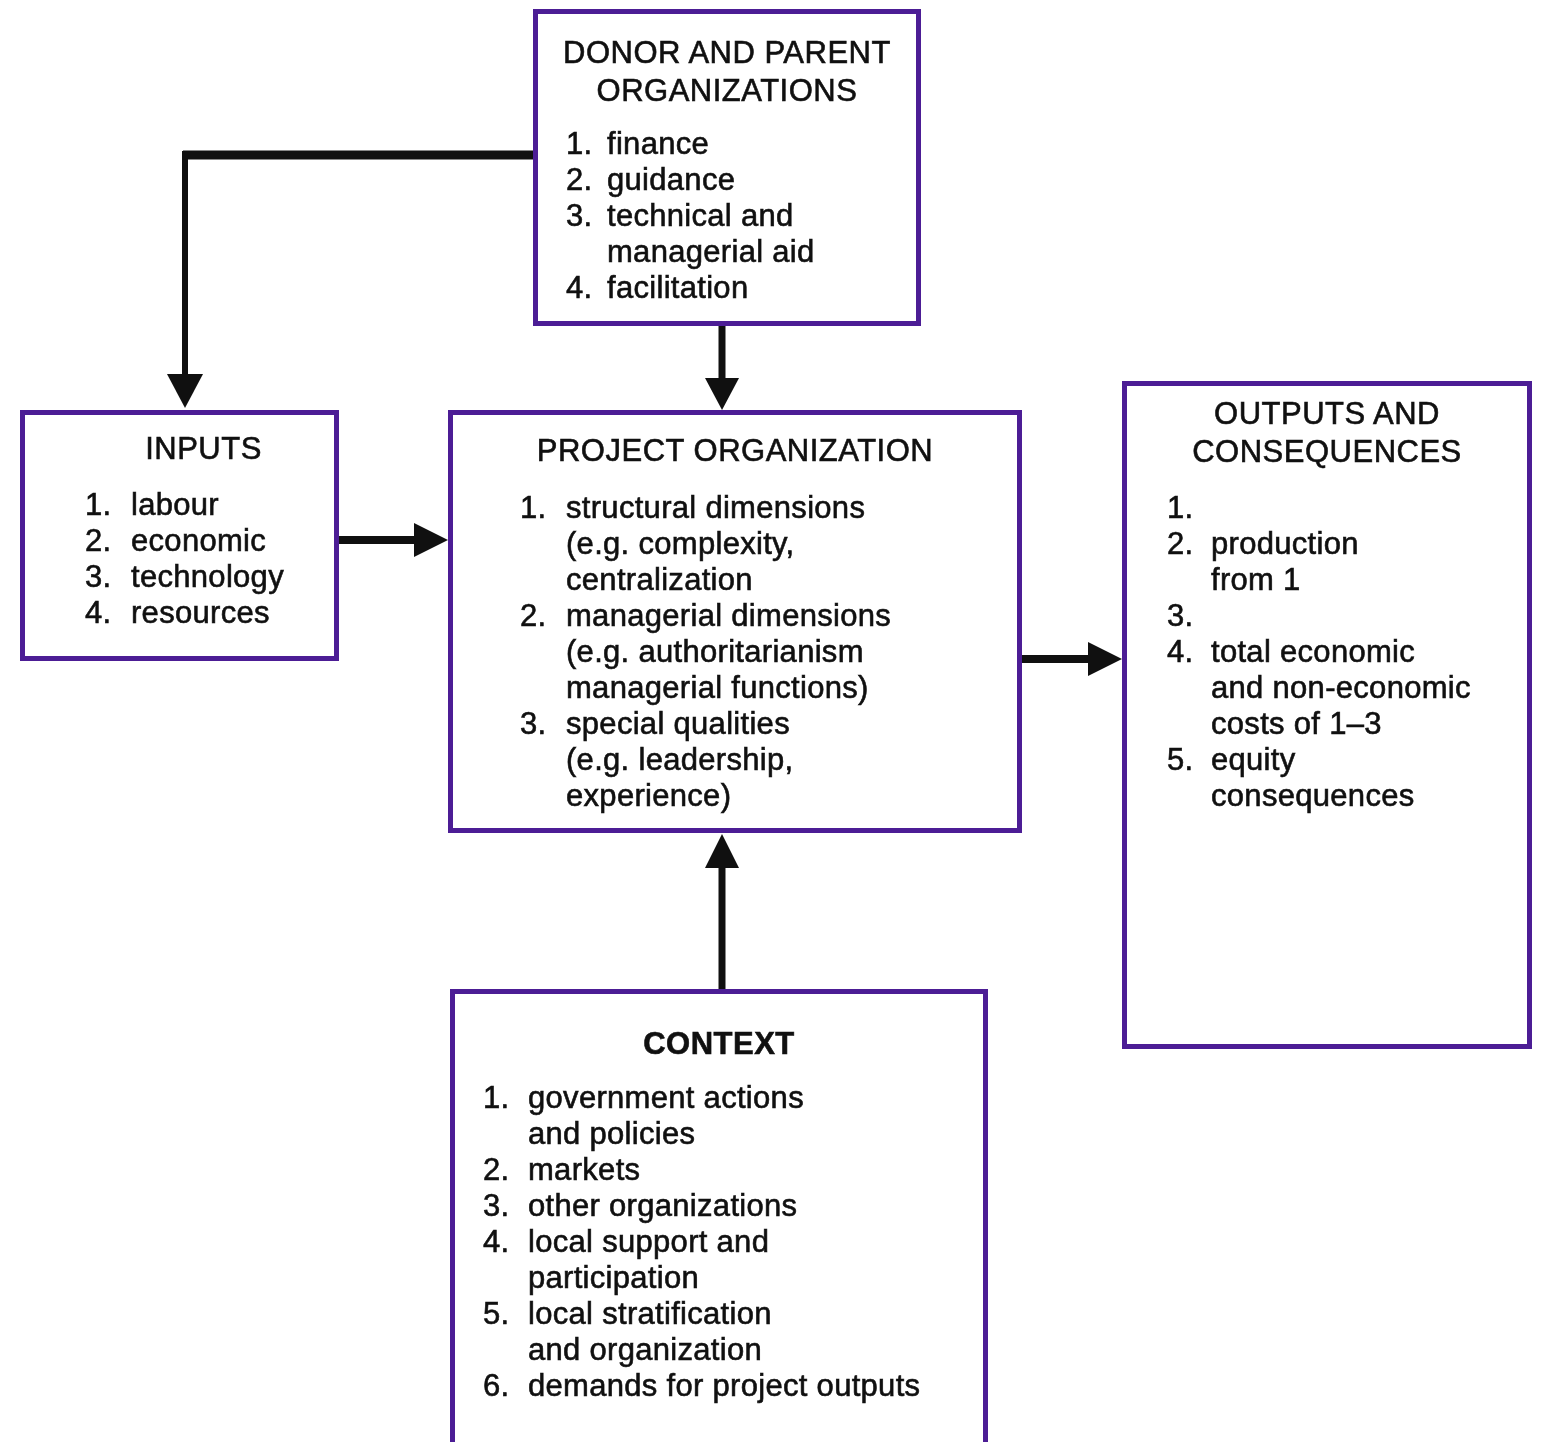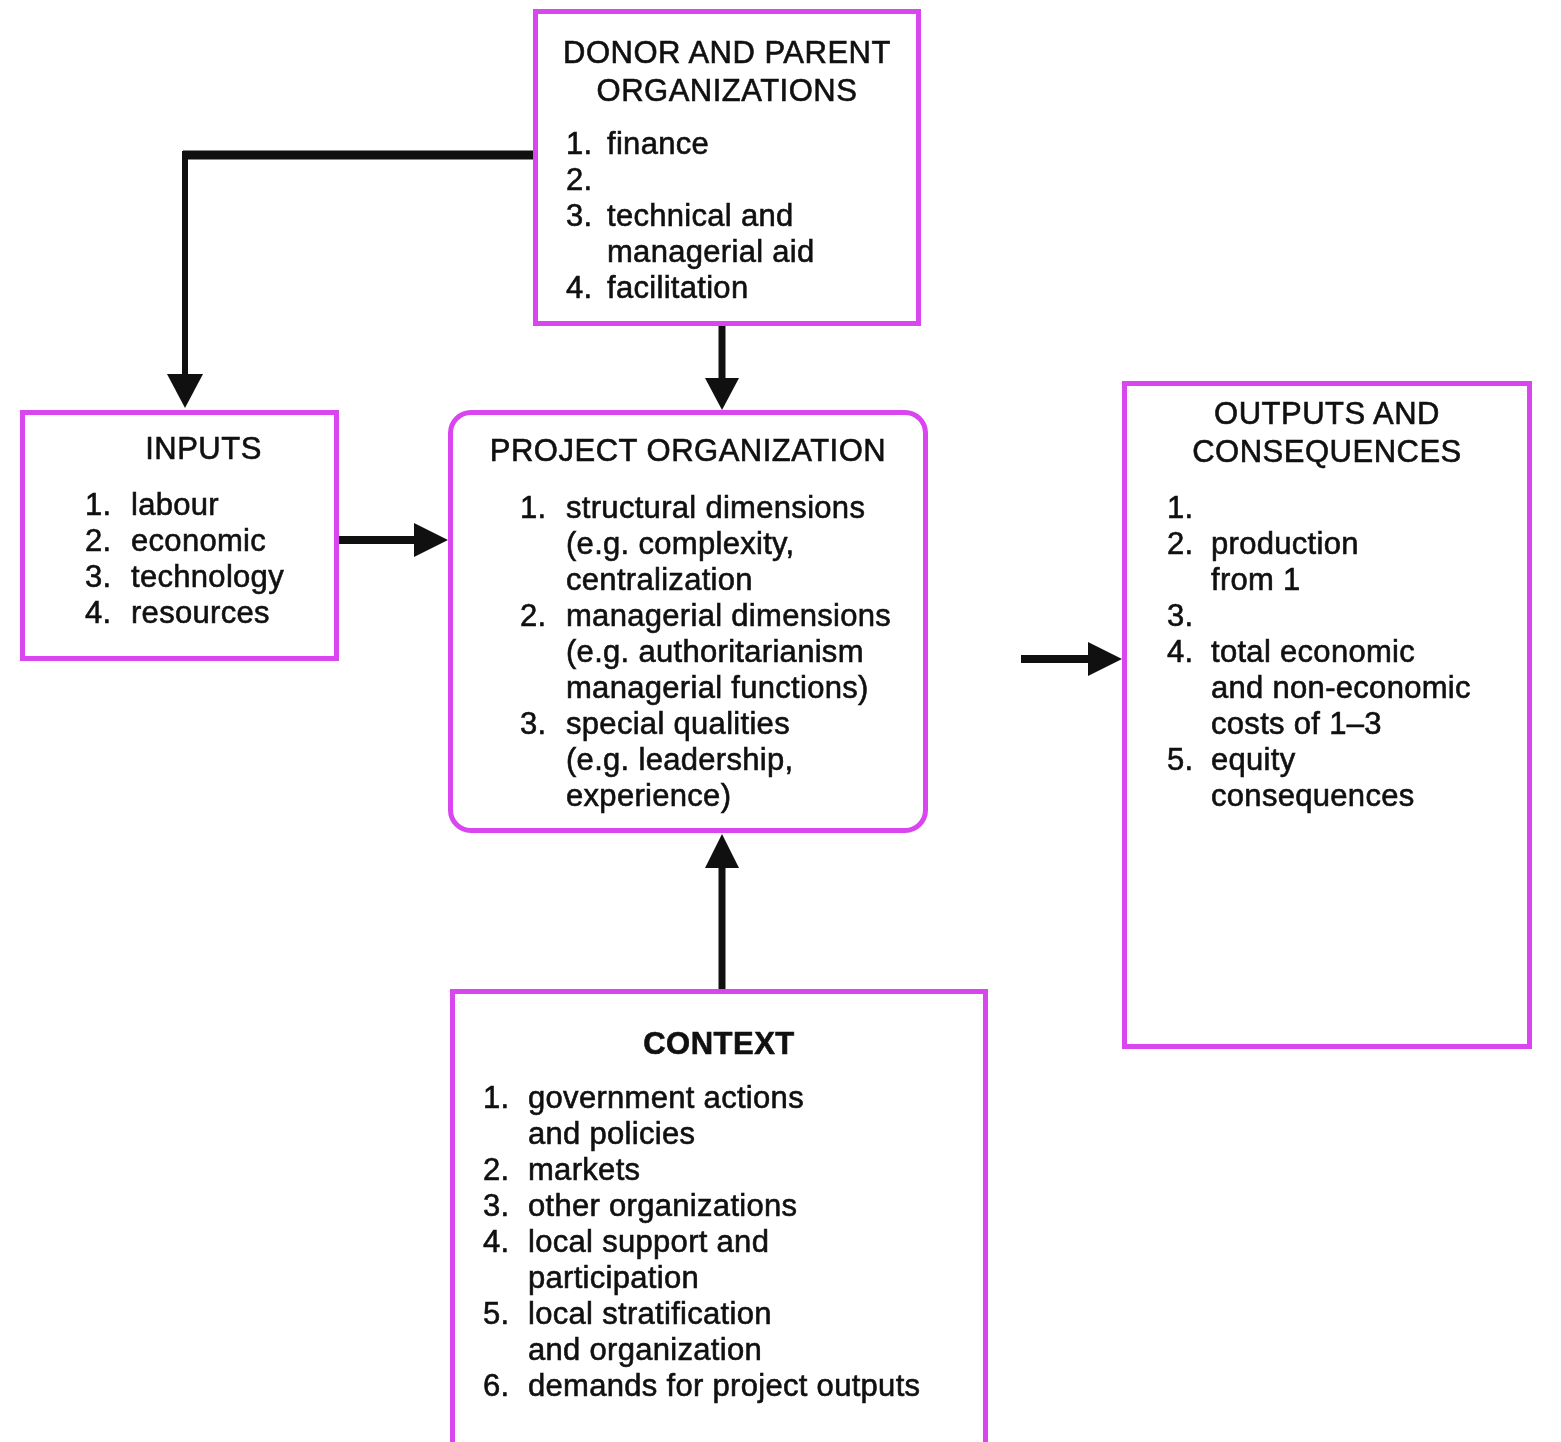--- a/index.html
+++ b/index.html
@@ -20,21 +20,21 @@
   #arrow-layer {
     position: absolute;
     left: 0; top: 0;
     width: 1561px;
     height: 1442px;
   }
   .box {
     position: absolute;
     box-sizing: border-box;
     background: #ffffff;
-    border: 5px solid #d946ef;
+    border: 5px solid #4c1d95;
   }
   .box h2 {
     margin: 0;
     font-size: 31px;
     line-height: 38px;
     font-weight: normal;
     text-align: center;
     letter-spacing: 0.5px;
     white-space: pre-line;
   }
@@ -54,21 +54,21 @@
 
   
   #box-donor   { left: 533px; top: 9px;    width: 388px; height: 317px; }
   #box-donor h2   { padding: 20px 6px 0; }
   #box-donor .list   { padding: 16px 10px 0 28px; --numcol: 41px; }
 
   #box-inputs  { left: 20px;  top: 410px;  width: 319px; height: 251px; }
   #box-inputs h2  { padding: 15px 6px 0; margin-left: 48px; }
   #box-inputs .list  { padding: 19px 6px 0 60px; --numcol: 46px; }
 
-  #box-project { left: 448px; top: 410px;  width: 480px; height: 423px; border-radius: 23px; }
+  #box-project { left: 448px; top: 410px;  width: 574px; height: 423px; }
   #box-project h2 { padding: 17px 6px 0; }
   #box-project .list { padding: 20px 10px 0 67px; --numcol: 46px; }
 
   #box-outputs { left: 1122px; top: 381px; width: 410px; height: 668px; }
   #box-outputs h2 { padding: 9px 6px 0; }
   #box-outputs .list { padding: 19px 6px 0 40px; --numcol: 44px; }
 
   #box-context { left: 450px; top: 989px;  width: 538px; height: 470px; }
   #box-context h2 { padding: 31px 17px 0; font-weight: bold; }
   #box-context .list { padding: 17px 6px 0 28px; --numcol: 45px; }
@@ -110,20 +110,21 @@
   <div class="box" id="box-donor">
     <h2>DONOR AND PARENT
 ORGANIZATIONS</h2>
     <div class="list">
         <div class="item">
           <span class="num">1.</span>
           <span class="txt"><span>finance</span></span>
         </div>
         <div class="item">
           <span class="num">2.</span>
+          <span class="txt"><span>guidance</span></span>
         </div>
         <div class="item">
           <span class="num">3.</span>
           <span class="txt"><span>technical and
 managerial aid</span></span>
         </div>
         <div class="item">
           <span class="num">4.</span>
           <span class="txt"><span>facilitation</span></span>
         </div>

